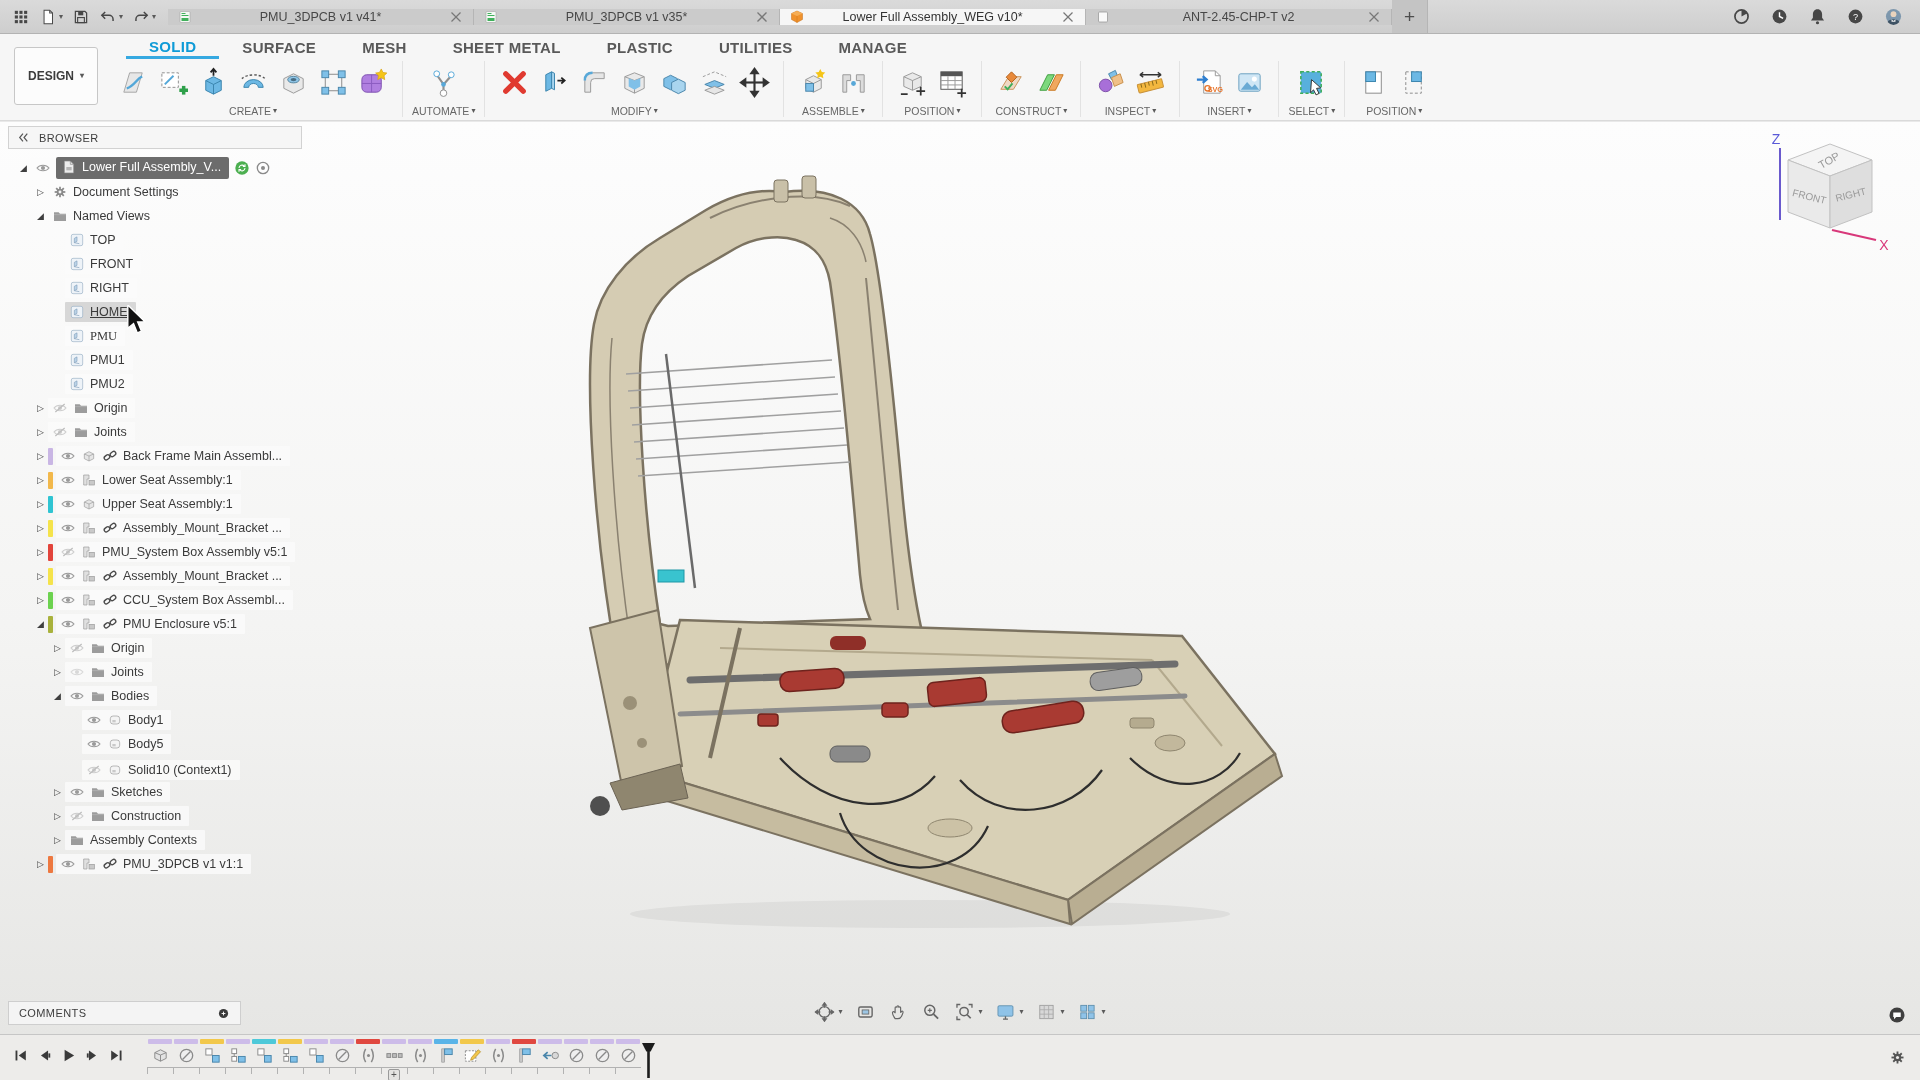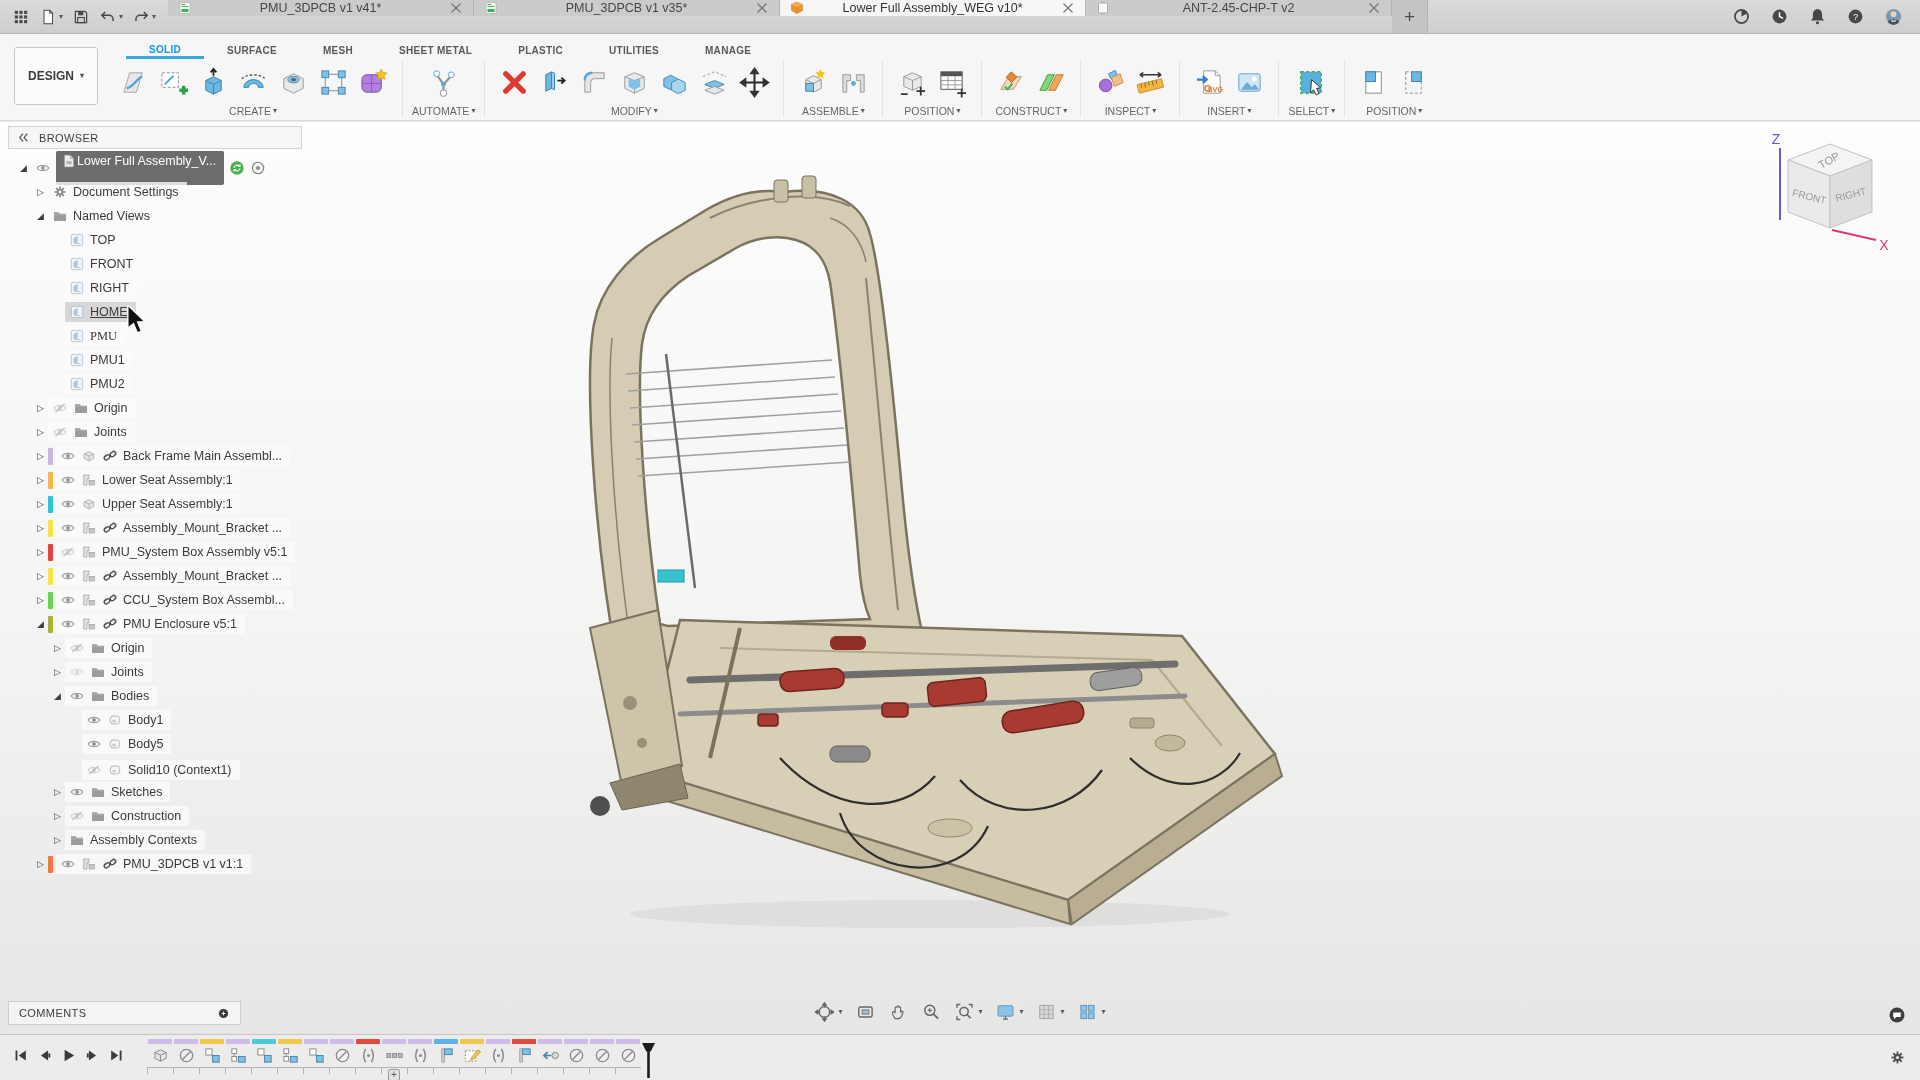--- a/index.html
+++ b/index.html
@@ -10,39 +10,39 @@
   .icon svg{display:block}
   svg text{font-family:"Liberation Sans",sans-serif}
   .dd{font-size:8px;color:#5a5a5a;margin-left:2px;line-height:1}
 
   
   #tabbar{position:absolute;top:0;left:0;right:0;height:34px;display:flex;align-items:stretch;
           background:linear-gradient(#dadada,#cecece);border-bottom:1px solid #b3b3b3}
   .quick-icons{display:flex;align-items:center;gap:9px;padding:0 12px}
   .qi{display:flex;align-items:center;color:#454545}
   .qi .icon svg{width:18px;height:18px}
-  .tabs{display:flex;align-items:flex-start}
+  .tabs{display:flex;align-items:center}
   .tab{width:306px;display:flex;align-items:center;background:#cbcbcb;border-right:1px solid #b5b5b5;
        padding:0 9px;font-size:12.5px;color:#474747}
   .tab.active{background:#f6f6f6;color:#333}
   .tab .icon svg{width:16px;height:16px}
   .tab-label{flex:1;text-align:center;white-space:nowrap;overflow:hidden;text-overflow:ellipsis;padding:0 4px}
   .tab-close svg{width:11px;height:11px}
   .newtab{width:36px;display:flex;align-items:center;justify-content:center;background:#c4c4c4;
           font-size:19px;color:#4d4d4d;border-right:1px solid #b5b5b5}
   .right-icons{margin-left:auto;display:flex;align-items:center;gap:17px;padding-right:16px}
   .right-icons .icon svg{width:21px;height:21px}
 
   
   #toolbar{position:absolute;top:34px;left:0;right:0;height:87px;background:#f6f6f6;border-bottom:1px solid #dadada}
   #design-btn{position:absolute;left:14px;top:13px;width:84px;height:58px;background:#fcfcfc;
               border:1px solid #c7c7c7;border-radius:3px;display:flex;align-items:center;justify-content:center;
               font-size:12px;font-weight:bold;color:#3c3c3c;gap:4px;cursor:default}
   #ribbon-tabs{position:absolute;left:126px;top:0;height:25px;display:flex;align-items:flex-end}
-  .rtab{padding:5px 23px 3px;font-size:10px;font-weight:bold;color:#595959;letter-spacing:.3px}
+  .rtab{padding:5px 23px 3px;font-size:15px;font-weight:bold;color:#595959;letter-spacing:.3px}
   .rtab.active{color:#0f9bd7;border-bottom:3px solid #36a9e1;padding-bottom:1px}
   #ribbon-groups{position:absolute;left:104px;top:27px;display:flex;align-items:flex-start}
   .group{display:flex;flex-direction:column;align-items:center;padding:0 9px}
   .group+.group{border-left:1px solid #e2e2e2}
   .group-tools{display:flex;align-items:flex-start;height:42px}
   .tool{width:40px;height:42px;display:flex;align-items:center;justify-content:center;border-radius:2px}
   .tool svg{width:31px;height:31px}
   .group-label{margin-top:2px;font-size:10.5px;color:#666;display:flex;align-items:center}
 
   
@@ -57,22 +57,22 @@
                   align-items:center;gap:9px;padding:0 8px;font-size:11px;color:#3d3d3d;letter-spacing:.4px}
   #browser-header .icon svg{width:13px;height:13px}
   #browser-rows{margin-top:7px}
   .brow{height:24px;display:flex;align-items:center;font-size:12.5px;color:#3a3a3a;white-space:nowrap}
   .expander{width:15px;flex:none;text-align:center;font-size:9px;color:#3f3f3f}
   .swatch{width:5px;height:17px;margin-right:3px;flex:none;border-radius:1px}
   .row-body{display:inline-flex;align-items:center;gap:5px;background:rgba(251,251,251,.78);
             padding:2px 8px 2px 4px;border-radius:1px}
   .brow .icon svg{width:16px;height:16px}
   .brow.highlighted .row-body{background:#d7d7d7}
-  .sel-pill{display:inline-flex;align-items:center;background:#6c6c6c;color:#fff;
-            padding:2px 8px 16px 5px;border-radius:2px}
+  .sel-pill{display:inline-flex;align-items:center;gap:5px;background:#6c6c6c;color:#fff;
+            padding:2px 8px 4px 5px;border-radius:2px}
   .eye-pill{display:inline-flex;align-items:center;background:rgba(251,251,251,.78);padding:2px 4px;margin-right:1px}
   .badge{margin-left:5px}
   .badge svg{width:14px;height:14px}
   .blabel{overflow:hidden;text-overflow:ellipsis}
 
   #cursor{position:absolute;left:125px;top:183px;z-index:50;pointer-events:none}
   #cursor svg{width:22px;height:30px}
 
   #navbar{position:absolute;left:50%;bottom:12px;transform:translateX(-50%);display:flex;align-items:center;gap:13px}
   .nav-item{display:flex;align-items:center;gap:2px;color:#666}

